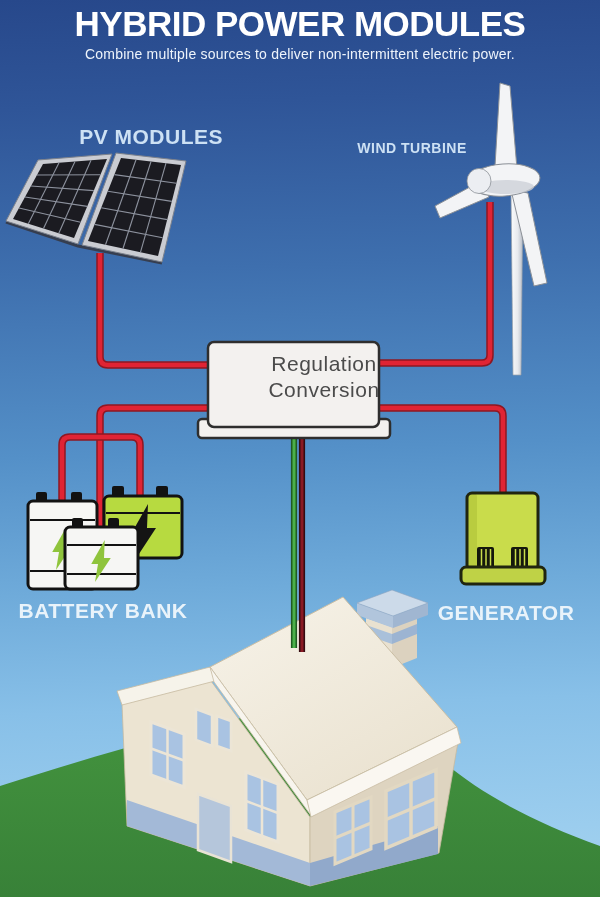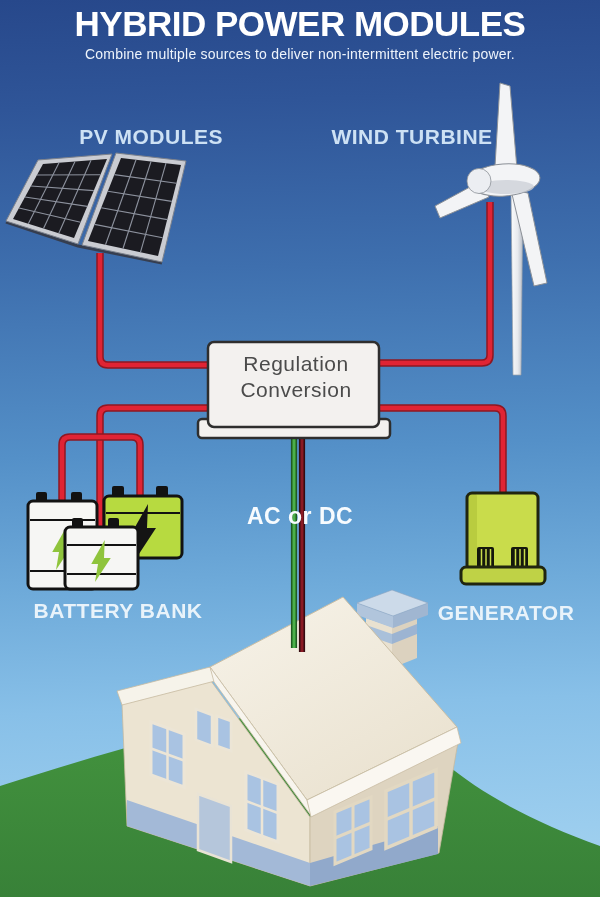--- a/index.html
+++ b/index.html
@@ -9,28 +9,28 @@
     background:linear-gradient(178deg,#27488b 0%,#2f5598 12%,#3e6fae 30%,#5490c8 50%,#6fabda 65%,#88c0e8 78%,#9bcdee 92%,#a5d3ef 100%);
   }
   .stage svg{position:absolute;left:0;top:0;}
   .lbl{
     position:absolute;text-align:center;font-weight:bold;
     letter-spacing:.5px;line-height:1.1;user-select:none;
   }
   .title{left:0;top:5px;width:600px;font-size:35px;letter-spacing:-.5px;color:#ffffff;}
   .subtitle{left:0;top:47px;width:600px;font-size:14px;font-weight:normal;letter-spacing:.2px;color:#eef4fb;}
   .pv{left:23px;top:125px;width:200px;font-size:21px;color:#cde1f4;text-align:right;}
-  .wind{left:312px;top:125px;width:200px;font-size:21px;color:#cde1f4;}
-  .batt{left:18px;top:599px;width:200px;font-size:21px;color:#e9f3fa;}
+  .wind{left:312px;top:141px;width:200px;font-size:14px;color:#cde1f4;}
+  .batt{left:3px;top:599px;width:200px;font-size:21px;color:#e9f3fa;}
   .gen{left:406px;top:601px;width:200px;font-size:21px;color:#e9f3fa;}
   .acdc{left:230px;top:504px;width:140px;font-size:23px;color:#f7fbfe;}
   .load{left:75px;top:843px;width:120px;font-size:29px;letter-spacing:1px;color:#cfe9cb;}
   .regtext{
     left:208px;top:351px;width:176px;font-size:21px;font-weight:normal;
-    color:#4b4b4b;line-height:26px;
+    color:#4b4b4b;line-height:26px;padding-left:28px;
   }
   .regtext div{width:100%;text-align:center;}
 </style>
 </head>
 <body>
 
 <div class="stage">
 
 <svg width="600" height="897" viewBox="0 0 600 897">
   <defs>
@@ -216,19 +216,18 @@
     <rect x="208" y="342" width="171" height="85" rx="6" fill="#f3f1ef" stroke="#2e2e2e" stroke-width="2.5"></rect>
   </g>
 </svg>
 
 <div class="lbl title">HYBRID POWER MODULES</div>
 <div class="lbl subtitle">Combine multiple sources to deliver non-intermittent electric power.</div>
 <div class="lbl pv">PV MODULES</div>
 <div class="lbl wind">WIND TURBINE</div>
 <div class="lbl batt">BATTERY BANK</div>
 <div class="lbl gen">GENERATOR</div>
-<div class="lbl acdc">AC or DC</div>
 <div class="lbl regtext">
   <div>Regulation</div>
   <div>Conversion</div>
 </div>
 
 </div>
 
 </body></html>

